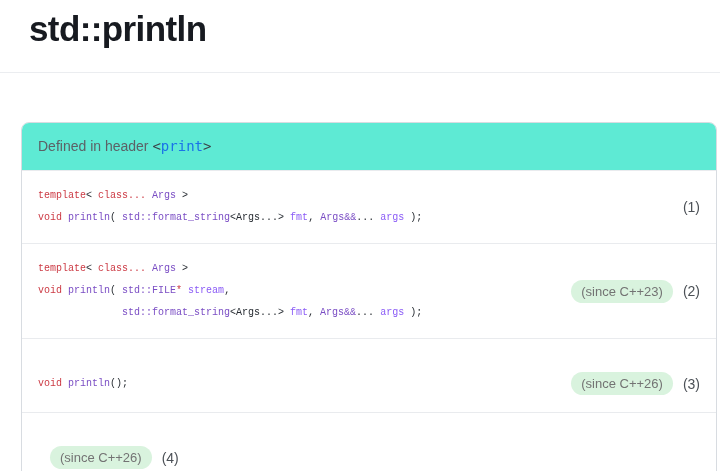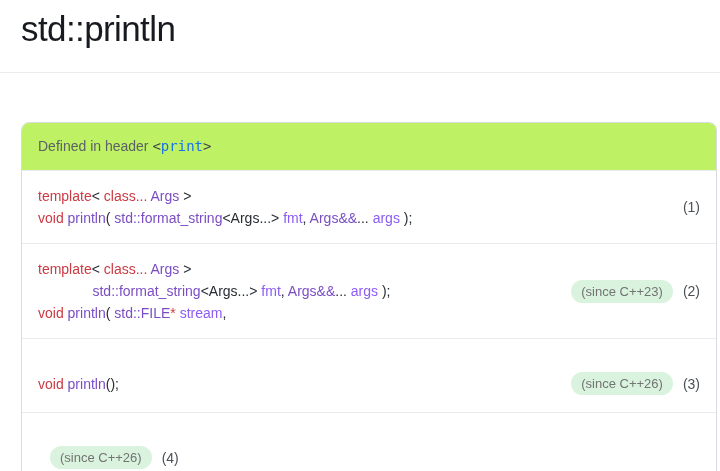--- a/index.html
+++ b/index.html
@@ -2,52 +2,52 @@
 <html><head>
 <meta charset="utf-8">
 <style>
   html,body{margin:0;padding:0;background:#ffffff;}
   body{
     width:720px;height:471px;overflow:hidden;
     font-family:"Liberation Sans",sans-serif;
     color:#22272e;
   }
   .page-title{
-    margin:8px 0 0 21px;
-    font-size:35px;line-height:42px;font-weight:400;
+    margin:8px 0 0 29px;
+    font-size:35px;line-height:42px;font-weight:700;
     letter-spacing:-0.6px;color:#171a20;
   }
   .top-rule{
     margin:22px 0 0 0;border:none;border-top:1px solid #ebedf0;height:0;
   }
   .decl-box{
     box-sizing:border-box;
     margin:49px 0 0 21px;width:696px;
     border:1px solid #d8dce1;border-radius:8px;
     overflow:hidden;background:#ffffff;
   }
   .header-row{
-    background:#bef264;
+    background:#5eead4;
     padding:14px 16px;
     font-size:14px;line-height:19px;color:#5c6166;
   }
   .header-row .mono{font-family:"DejaVu Sans Mono",monospace;font-size:14px;}
   .header-row .angle{color:#3b4046;}
   .header-link{color:#1a73e8;text-decoration:none;cursor:pointer;}
   .decl-row{
     display:flex;align-items:center;
     padding:14px 16px;
     border-top:1px solid #e9ebee;
     background:#ffffff;
   }
   .decl-row.single{padding-top:33px;padding-bottom:17px;}
   .code{flex:1 1 auto;min-width:0;}
   .code-line{
-    font-family:Liberation Sans, sans-serif;
-    font-size:14px;line-height:22px;
+    font-family:Liberation Mono, monospace;
+    font-size:10px;line-height:22px;
     white-space:pre;color:#282d33;
   }
   .tok-kw{color:#cc3a44;}
   .tok-type{color:#7a4dc4;}
   .tok-param{color:#8b5cf6;}
   .tok-plain{color:#282d33;}
   .meta{display:flex;align-items:center;gap:10px;flex:0 0 auto;margin-left:12px;}
   .badge{
     display:inline-block;
     padding:3px 10px;border-radius:999px;
@@ -72,22 +72,22 @@
           <div class="code-line"><span class="tok-kw">template</span><span class="tok-plain">&lt; </span><span class="tok-kw">class...</span><span class="tok-plain"> </span><span class="tok-type">Args</span><span class="tok-plain"> &gt;</span></div>
           <div class="code-line"><span class="tok-kw">void</span><span class="tok-plain"> </span><span class="tok-type">println</span><span class="tok-plain">( </span><span class="tok-type">std::format_string</span><span class="tok-plain">&lt;Args...&gt; </span><span class="tok-param">fmt</span><span class="tok-plain">, </span><span class="tok-type">Args&amp;&amp;</span><span class="tok-plain">... </span><span class="tok-param">args</span><span class="tok-plain"> );</span></div>
         </div>
         <div class="meta">
           <span class="num">(1)</span>
         </div>
       </div>
       <div class="decl-row">
         <div class="code">
           <div class="code-line"><span class="tok-kw">template</span><span class="tok-plain">&lt; </span><span class="tok-kw">class...</span><span class="tok-plain"> </span><span class="tok-type">Args</span><span class="tok-plain"> &gt;</span></div>
+          <div class="code-line"><span class="tok-kw">void</span><span class="tok-plain"> </span><span class="tok-type">println</span><span class="tok-plain">( </span><span class="tok-type">std::FILE</span><span class="tok-kw">*</span><span class="tok-plain"> </span><span class="tok-param">stream</span><span class="tok-plain">,</span></div>
           <div class="code-line"><span class="tok-plain">              </span><span class="tok-type">std::format_string</span><span class="tok-plain">&lt;Args...&gt; </span><span class="tok-param">fmt</span><span class="tok-plain">, </span><span class="tok-type">Args&amp;&amp;</span><span class="tok-plain">... </span><span class="tok-param">args</span><span class="tok-plain"> );</span></div>
-          <div class="code-line"><span class="tok-kw">void</span><span class="tok-plain"> </span><span class="tok-type">println</span><span class="tok-plain">( </span><span class="tok-type">std::FILE</span><span class="tok-kw">*</span><span class="tok-plain"> </span><span class="tok-param">stream</span><span class="tok-plain">,</span></div>
         </div>
         <div class="meta">
           <span class="badge">(since C++23)</span>
           <span class="num">(2)</span>
         </div>
       </div>
       <div class="decl-row single">
         <div class="code">
           <div class="code-line"><span class="tok-kw">void</span><span class="tok-plain"> </span><span class="tok-type">println</span><span class="tok-plain">();</span></div>
         </div>

